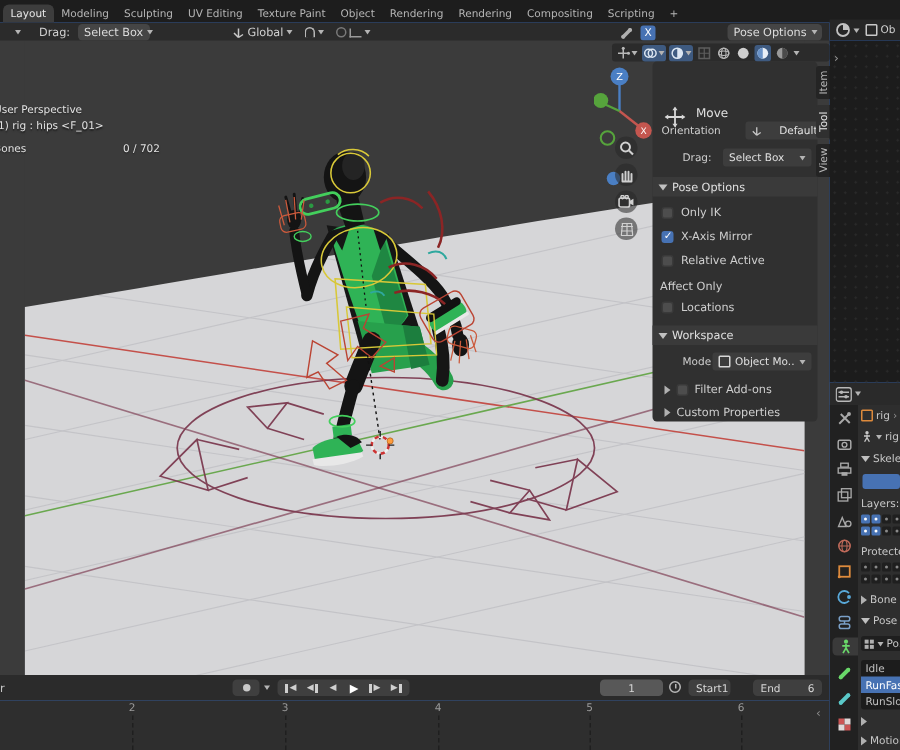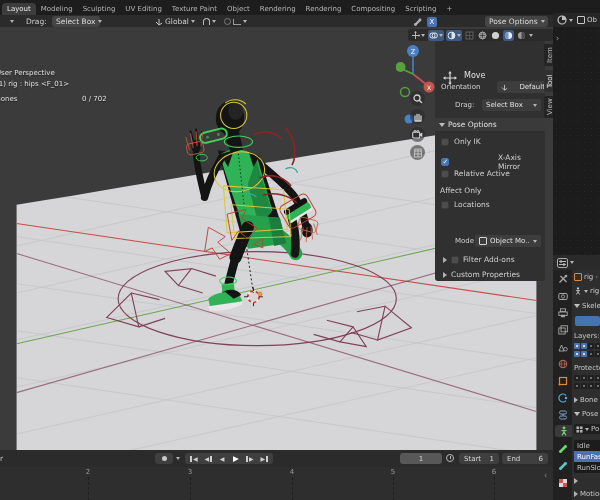--- a/index.html
+++ b/index.html
@@ -414,30 +414,34 @@
     <div class="phead" style="top:77px;">
       <span class="tri-d"></span>
       <span>Pose Options</span>
     </div>
     <div class="abs" style="left:6px;top:96px;display:flex;align-items:center;gap:5px;">
       <span class="cb"></span>
       <span style="font-size:7.5px;">Only IK</span>
     </div>
     <div class="abs" style="left:6px;top:112px;display:flex;align-items:center;gap:5px;">
       <span class="cb checked"></span>
-      <span style="font-size:7.5px;margin-left:44px;">X-Axis Mirror</span>
+      <span style="font-size:7.5px;">X-Axis Mirror</span>
     </div>
     <div class="abs" style="left:6px;top:128px;display:flex;align-items:center;gap:5px;">
       <span class="cb"></span>
       <span style="font-size:7.5px;">Relative Active</span>
     </div>
     <div class="abs txt" style="left:5px;top:145px;font-size:7.5px;">Affect Only</div>
     <div class="abs" style="left:6px;top:159px;display:flex;align-items:center;gap:5px;">
       <span class="cb"></span>
       <span style="font-size:7.5px;">Locations</span>
+    </div>
+    <div class="phead" style="top:176px;">
+      <span class="tri-d"></span>
+      <span>Workspace</span>
     </div>
     <div class="abs txt" style="left:20px;top:196px;font-size:7px;">Mode</div>
     <div class="drop" style="left:40px;top:194px;width:66px;">
       <span style="display:inline-block;width:6px;height:6px;border:1.2px solid #d8d8d8;border-radius:1px;"></span>
       <span class="txt" style="flex:1;overflow:hidden;">Object Mo...</span>
       <span class="caret sm"></span>
     </div>
     <div class="abs" style="left:8px;top:214px;display:flex;align-items:center;gap:4px;">
       <span class="tri-r"></span>
       <span class="cb"></span>
@@ -674,21 +678,21 @@
           <span class="pbar"></span>
         </div>
     </div>
     <div class="tfield" style="left:400px;width:42px;background:#585858;justify-content:center;">
       <span>1</span>
     </div>
     <div class="abs" style="left:446px;top:4px;">
       <span style="display:block;width:8px;height:8px;border:1px solid #b8b8b8;border-radius:50%;position:relative;box-sizing:border-box;"></span>
       <span style="position:absolute;left:3.5px;top:1.5px;width:1px;height:3px;background:#b8b8b8;"></span>
     </div>
-    <div class="tfield" style="left:459px;width:40px;">
+    <div class="tfield" style="left:459px;width:28px;">
       <span>Start</span>
       <span>1</span>
     </div>
     <div class="tfield" style="left:502px;width:46px;">
       <span>End</span>
       <span>6</span>
     </div>
   </div>
   <div id="tlbody" class="abs">
     <div class="tnum" style="left:81px;">2</div>

